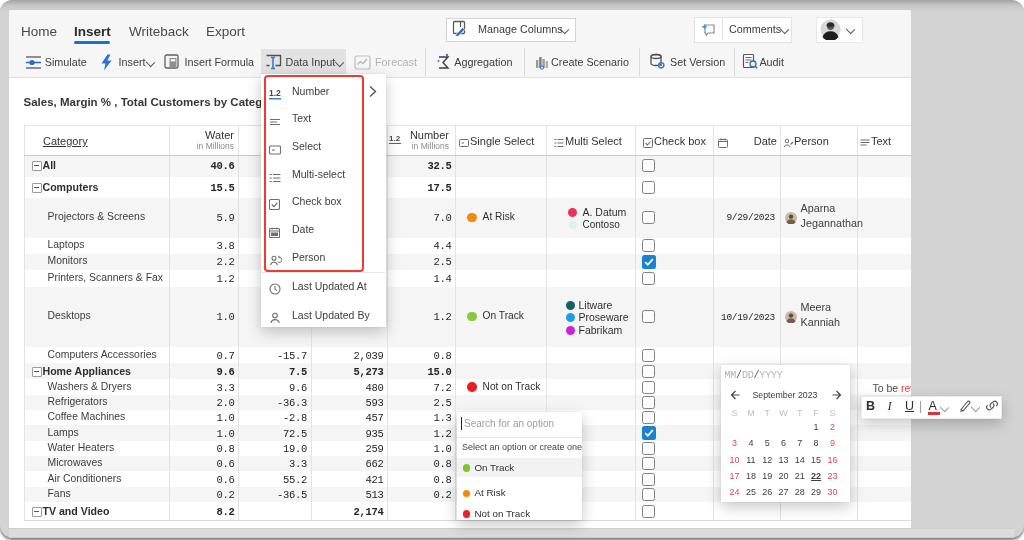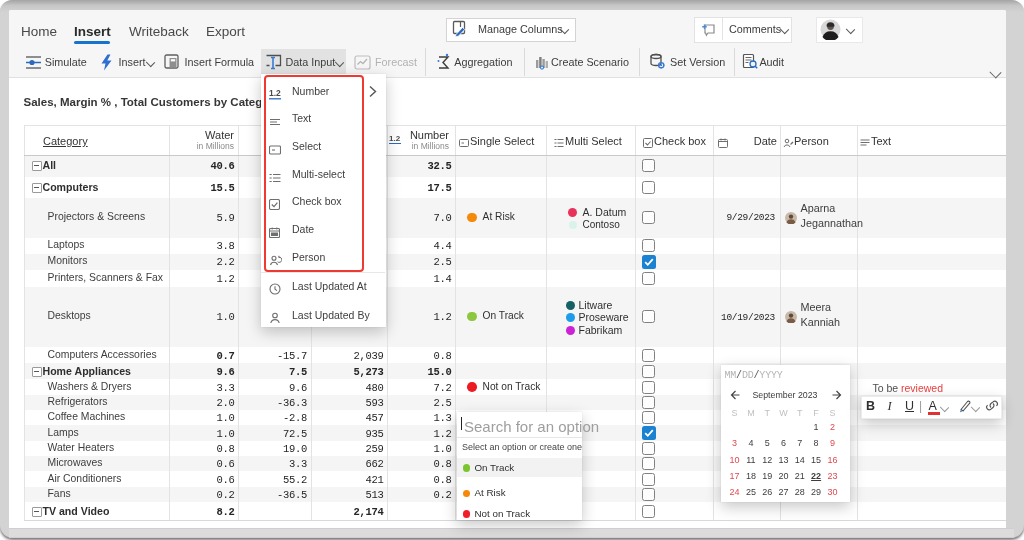--- a/index.html
+++ b/index.html
@@ -2,21 +2,21 @@
 <html><head><meta charset="utf-8">
 <style>
 html,body{margin:0;padding:0;}
 body{width:1024px;height:540px;background:#fff;font-family:"Liberation Sans",sans-serif;position:relative;overflow:hidden;}
 .abs{position:absolute;}
 .mono{font-family:"Liberation Mono",monospace;}
 .frame{position:absolute;left:0;top:0;width:1024px;height:538px;border-radius:13px;
   background:#d3d3d3;box-shadow:0 2px 3px rgba(0,0,0,.55);}
 .frame:before{content:"";position:absolute;left:0;top:0;right:0;height:12px;border-radius:13px 13px 0 0;
   background:linear-gradient(#a4a4a4,#c6c6c6 45%,#d3d3d3);}
-.content{position:absolute;left:9px;top:10px;width:997px;height:526px;background:#fff;border-radius:2px;overflow:hidden;}
+.content{position:absolute;left:9px;top:10px;width:902px;height:526px;background:#fff;border-radius:2px;overflow:hidden;}
 .ribbon{position:absolute;left:0;top:0;width:1005px;height:67px;background:#f6f6f6;border-bottom:1px solid #e0e0e0;}
 .tab{position:absolute;top:14px;font-size:13.5px;color:#494949;}
 .vline{position:absolute;background:#e3e3e3;width:1px;}
 .num{position:absolute;font-family:"Liberation Mono",monospace;font-size:10.5px;color:#252525;text-align:right;letter-spacing:-0.3px;}
 .cbx{position:absolute;width:11px;height:11px;border:1.5px solid #818181;border-radius:2.5px;background:#fdfdfd;}
 .cbxc{position:absolute;width:14px;height:14px;border-radius:2.5px;background:#1b82d2;}
 .dot{position:absolute;border-radius:50%;}
 .lbl{position:absolute;font-size:10.8px;color:#3d3d3d;white-space:nowrap;}
 .mi{position:absolute;font-size:10.5px;color:#404040;white-space:nowrap;}
 .hdr{position:absolute;font-size:11px;color:#333;white-space:nowrap;}
@@ -217,21 +217,21 @@
     </svg>
 <div class="lbl" style="left:38.5px;top:261.65px;color:#3d3d3d;font-size:10.4px;">Printers, Scanners &amp; Fax</div>
 <div class="num" style="left:145.5px;top:262.65px;width:80px;font-weight:normal;">1.2</div>
 <div class="num" style="left:362.5px;top:262.65px;width:80px;font-weight:normal;">1.4</div>
 <div class="cbx" style="left:633px;top:261.65px;"></div>
 <div class="lbl" style="left:38.5px;top:300.25px;color:#3d3d3d;font-size:10.4px;">Desktops</div>
 <div class="num" style="left:145.5px;top:301.25px;width:80px;font-weight:normal;">1.0</div>
 <div class="num" style="left:362.5px;top:301.25px;width:80px;font-weight:normal;">1.2</div>
 <div class="cbx" style="left:633px;top:300.25px;"></div>
 <div class="lbl" style="left:38.5px;top:338.65px;color:#3d3d3d;font-size:10.4px;">Computers Accessories</div>
-<div class="num" style="left:145.5px;top:339.65px;width:80px;font-weight:bold;">0.7</div>
+<div class="num" style="left:145.5px;top:339.65px;width:80px;font-weight:normal;">0.7</div>
 <div class="num" style="left:218px;top:339.65px;width:80px;font-weight:normal;">-15.7</div>
 <div class="num" style="left:294.5px;top:339.65px;width:80px;font-weight:normal;">2,039</div>
 <div class="num" style="left:362.5px;top:339.65px;width:80px;font-weight:normal;">0.8</div>
 <div class="cbx" style="left:633px;top:338.65px;"></div>
 <div class="exp" style="left:22.5px;top:356.8px;"></div>
 <div class="lbl" style="left:33.5px;top:354.8px;font-weight:bold;color:#2e2e2e;font-size:10.6px;">Home Appliances</div>
 <div class="num" style="left:145.5px;top:355.8px;width:80px;font-weight:bold;">9.6</div>
 <div class="num" style="left:218px;top:355.8px;width:80px;font-weight:bold;">7.5</div>
 <div class="num" style="left:294.5px;top:355.8px;width:80px;font-weight:bold;">5,273</div>
 <div class="num" style="left:362.5px;top:355.8px;width:80px;font-weight:bold;">15.0</div>
@@ -375,21 +375,21 @@
       <path d="M6 3.2 v3 l2 1.4" fill="none" stroke="#6e6e6e" stroke-width="1.1"></path>
     </svg></div>
 <div class="mi" style="left:292px;top:280.4px;">Last Updated At</div>
 <div class="abs" style="left:269px;top:310px;"><svg width="12" height="12" viewBox="0 0 12 12">
       <circle cx="6" cy="3.5" r="2.3" fill="none" stroke="#6e6e6e" stroke-width="1.1"></circle>
       <path d="M1.8 11 a4.3 4.3 0 0 1 8.4 0" fill="none" stroke="#6e6e6e" stroke-width="1.1"></path>
     </svg></div>
 <div class="mi" style="left:292px;top:309.1px;">Last Updated By</div>
 <div class="abs shadowbox" style="left:456.5px;top:411.9px;width:125px;height:107.7px;"></div>
 <div class="abs" style="left:461px;top:417px;width:1.3px;height:13px;background:#222;"></div>
-<div class="abs" style="left:464px;top:418px;font-size:15px;color:#9e9e9e;">Search for an option</div>
+<div class="abs" style="left:464px;top:418px;font-size:10px;color:#9e9e9e;">Search for an option</div>
 <div class="abs" style="left:456.5px;top:437.4px;width:125px;height:1px;background:#e6e6e6;"></div>
 <div class="abs" style="left:462px;top:442.3px;font-size:9px;color:#454545;">Select an option or create one</div>
 <div class="abs" style="left:456.5px;top:458.2px;width:125px;height:18.6px;background:#f2f2f2;"></div>
 <div class="dot" style="left:462.7px;top:464.0px;width:7.5px;height:7.5px;background:#7cc52f;"></div>
 <div class="abs" style="left:474.5px;top:461.5px;font-size:9.8px;color:#2f2f2f;">On Track</div>
 <div class="dot" style="left:462.7px;top:489.5px;width:7.5px;height:7.5px;background:#f5890a;"></div>
 <div class="abs" style="left:474.5px;top:487.0px;font-size:9.8px;color:#2f2f2f;">At Risk</div>
 <div class="dot" style="left:462.7px;top:510.29999999999995px;width:7.5px;height:7.5px;background:#f01e28;"></div>
 <div class="abs" style="left:474.5px;top:507.79999999999995px;font-size:9.8px;color:#2f2f2f;">Not on Track</div>
 <div class="abs shadowbox" style="left:721px;top:364.5px;width:129px;height:137.2px;"></div>

